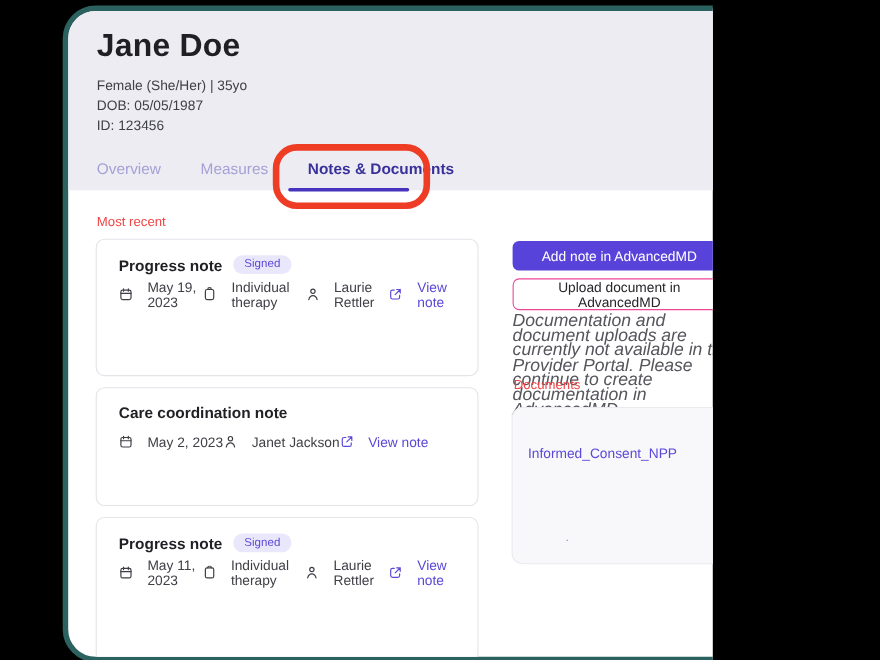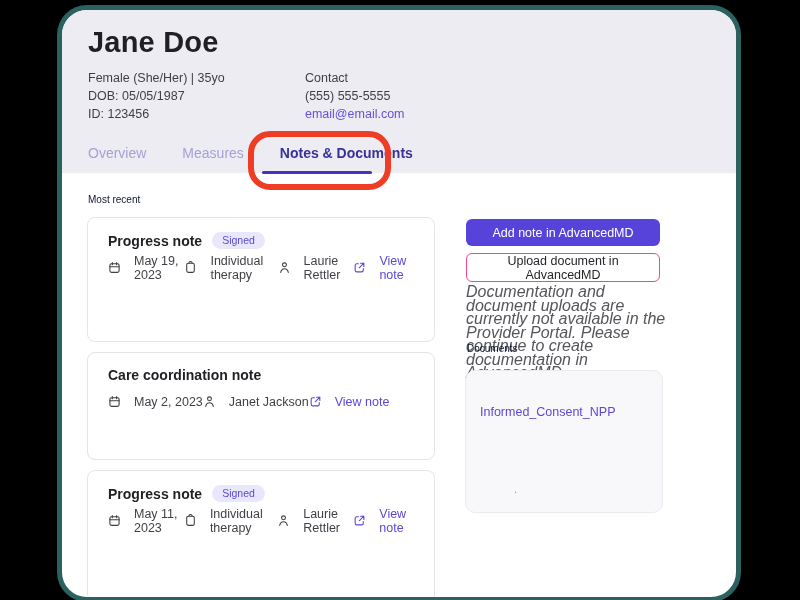--- a/index.html
+++ b/index.html
@@ -1,32 +1,32 @@
 <!DOCTYPE html>
 <html><head>
 <meta charset="utf-8">
 <style>
   html,body{margin:0;padding:0;background:#000;}
-  .viewport{position:relative;width:800px;height:600px;background:#000;overflow:hidden;
+  .viewport{position:relative;width:648px;height:600px;background:#000;overflow:hidden;
     font-family:"Liberation Sans",sans-serif;-webkit-font-smoothing:antialiased;}
   .frame{position:absolute;left:57px;top:5px;width:684px;height:597px;box-sizing:border-box;
     border:5px solid #2b615e;border-radius:30px;background:#fff;overflow:hidden;}
   .header{position:absolute;left:0;top:0;right:0;height:163px;background:#edecf2;}
   .patient-name{position:absolute;left:26px;top:16px;font-size:29px;font-weight:600;color:#1f1f24;letter-spacing:.2px;}
   .details{position:absolute;top:59px;font-size:12.5px;color:#3f3f46;line-height:18px;}
   .details-left{left:26px;}
   .details-right{left:243px;}
   .email-link{color:#6352df;cursor:pointer;}
   .tabs{position:absolute;left:26px;top:135px;display:flex;gap:36px;font-size:14px;}
   .tab{color:#a5a1d6;cursor:pointer;white-space:nowrap;}
   .tab.active{color:#39319b;font-weight:700;}
   .tab-underline{position:absolute;left:200px;top:161px;width:110px;height:3px;background:#4733bd;border-radius:2px;}
   .annotation{position:absolute;left:186px;top:121px;width:143px;height:59px;box-sizing:border-box;
     border:6px solid #ee3c25;border-radius:22px;z-index:6;pointer-events:none;}
-  .section-label{position:absolute;font-size:10px;color:#0f172a;}
+  .section-label{position:absolute;font-size:12px;color:#ef4444;}
   .most-recent{left:26px;top:184px;}
   .cards{position:absolute;left:25px;top:207px;width:348px;display:flex;flex-direction:column;gap:10px;}
   .card{box-sizing:border-box;background:#fff;border:1px solid #e4e4e9;border-radius:8px;
     padding:14px 20px 0 20px;}
   .card-1{height:125px;}
   .card-2{height:108px;}
   .card-3{height:132px;}
   .card-title-row{display:flex;align-items:center;gap:10px;}
   .card-title{font-size:14px;font-weight:700;color:#1f1f24;}
   .badge{background:#e9e7fb;color:#5b49d6;font-size:10.5px;font-weight:500;
@@ -58,25 +58,20 @@
 
     <div class="header">
       <div class="patient-name">Jane Doe</div>
 
       <div class="details details-left">
         <div>Female (She/Her) | 35yo</div>
         <div>DOB: 05/05/1987</div>
         <div>ID: 123456</div>
       </div>
 
-      <div class="details details-right">
-        <div>Contact</div>
-        <div>(555) 555-5555</div>
-        <div class="email-link">email@email.com</div>
-      </div>
 
       <div class="tabs">
         <div class="tab">Overview</div>
         <div class="tab">Measures</div>
         <div class="tab active">Notes &amp; Documents</div>
       </div>
       <div class="tab-underline"></div>
     </div>
 
     <div class="annotation"></div>

